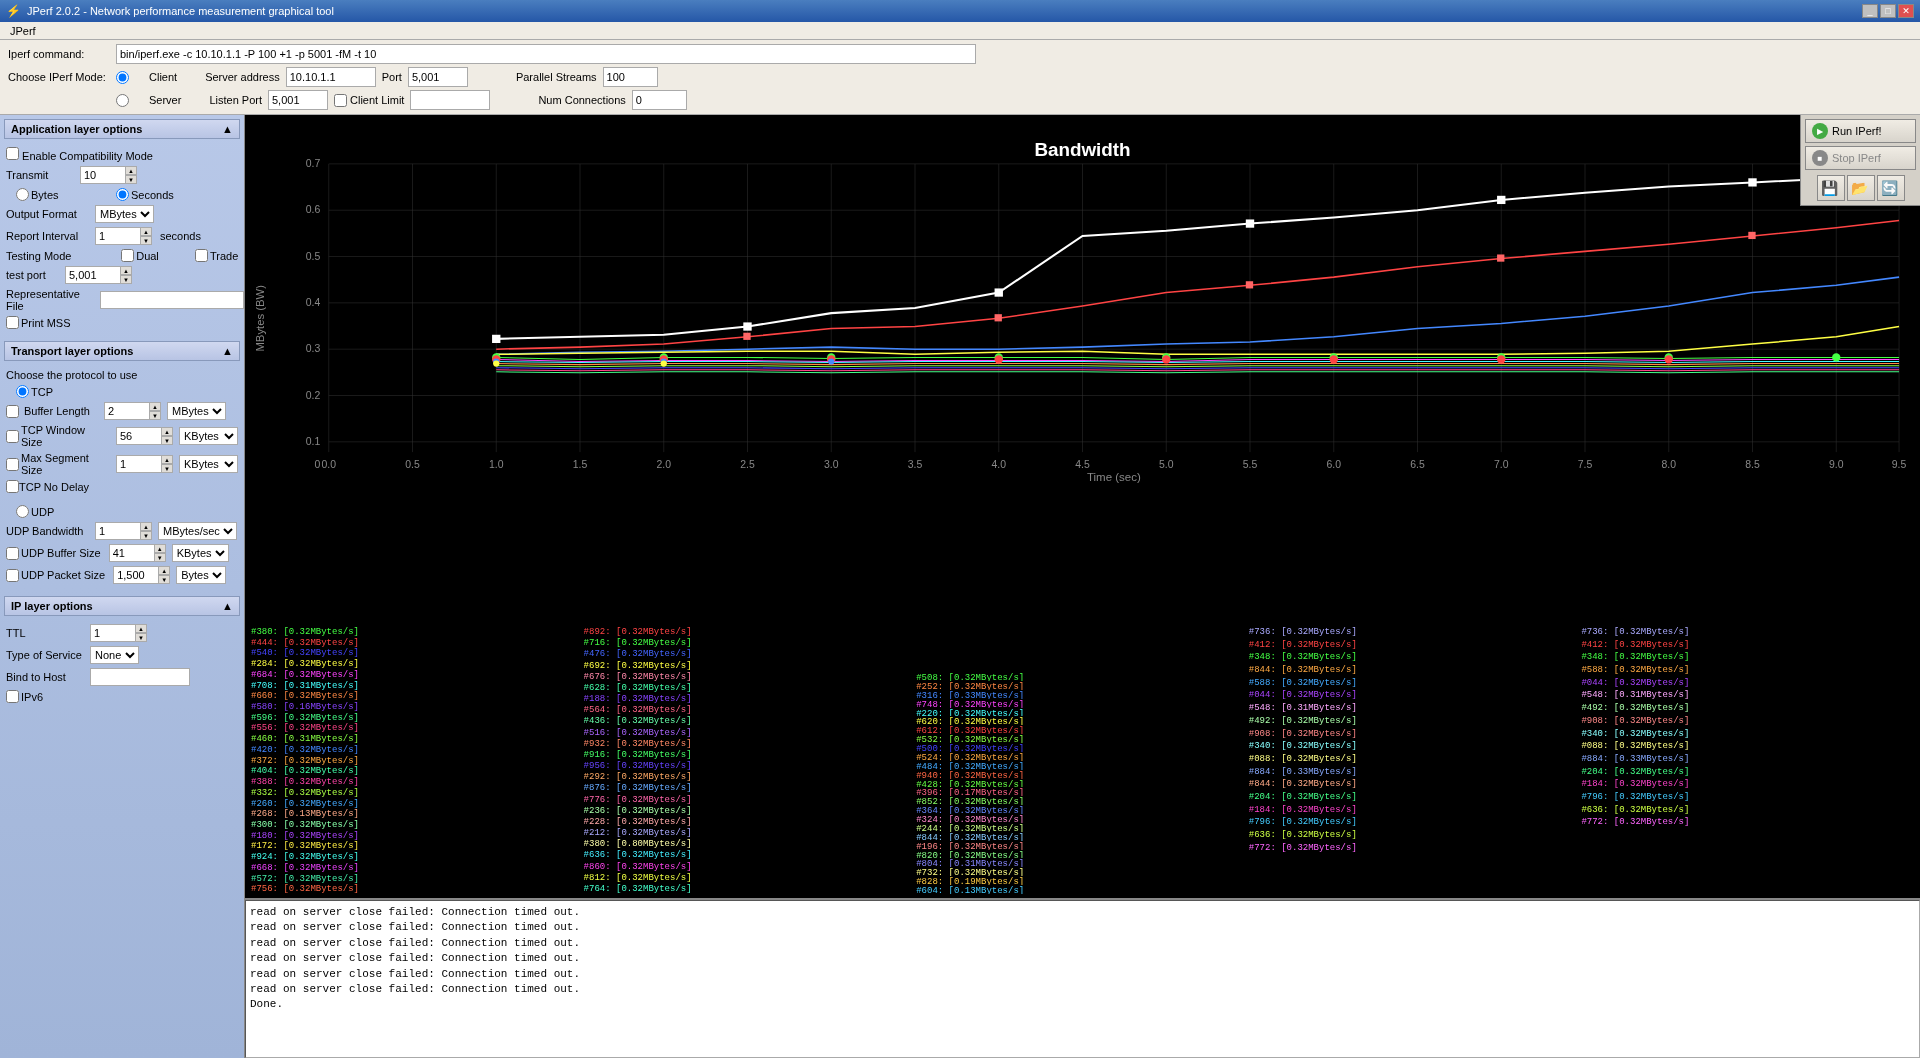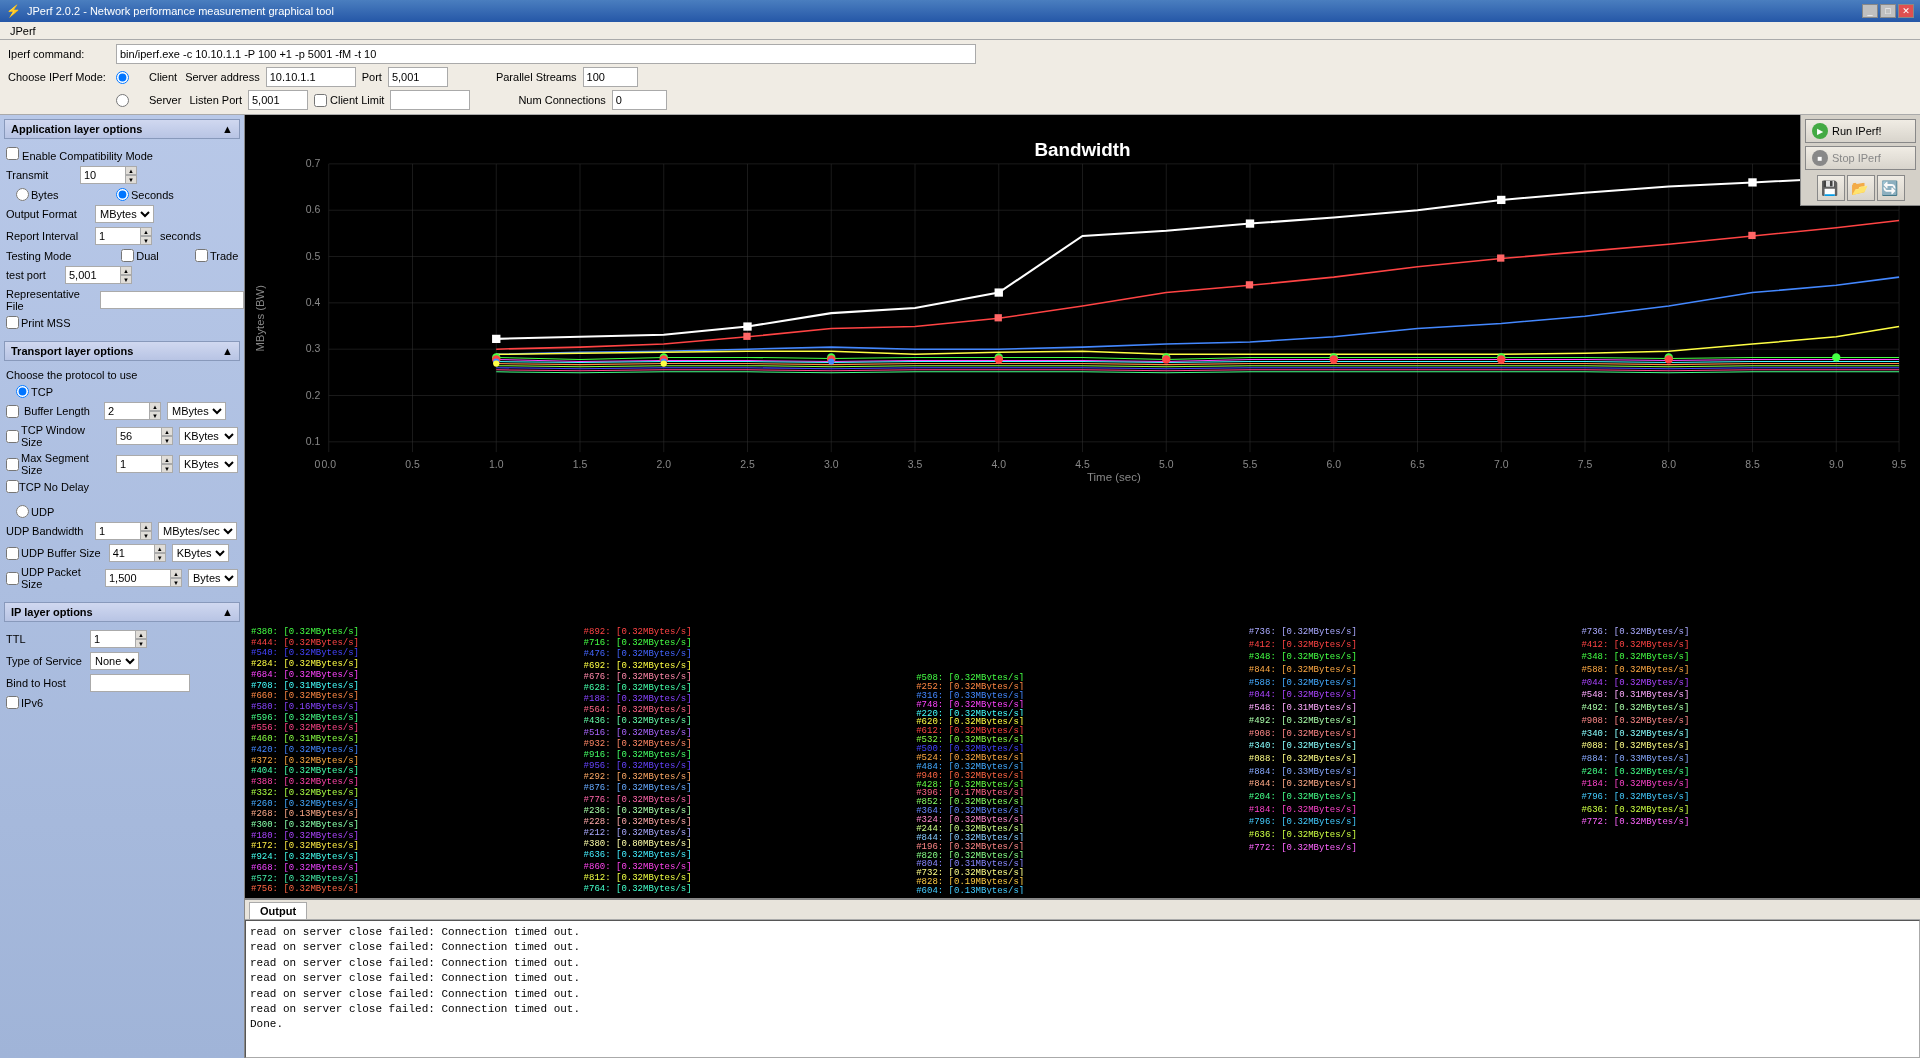--- a/index.html
+++ b/index.html
@@ -43,21 +43,21 @@
       border-bottom: 1px solid #aaa;
       display: flex;
       flex-direction: column;
       gap: 3px;
     }
     .ctrl-row { display: flex; align-items: center; gap: 8px; }
     .ctrl-label { min-width: 100px; font-size: 11px; }
     .ctrl-textbox { height: 20px; border: 1px solid #aaa; background: white; padding: 1px 3px; font-size: 11px; }
     .ctrl-textbox.wide { width: 900px; }
     .radio-group { display: flex; align-items: center; gap: 20px; }
-    .server-fields { display: flex; align-items: center; gap: 6px; }
+    .server-fields { display: flex; align-items: center; gap: 6px; margin-left: 20px; }
     .field-label { font-size: 11px; }
 
     
     #content-area {
       display: flex;
       flex: 1;
       overflow: hidden;
     }
 
     
@@ -470,21 +470,21 @@
           <select class="select-input" style="margin-left:2px;">
             <option>KBytes</option>
           </select>
         </div>
         <div class="form-row">
           <label style="display:flex; align-items:center; gap:2px;">
             <input type="checkbox" style="">
             <span>UDP Packet Size</span>
           </label>
           <div class="form-spinbox" style="margin-left:4px;">
-            <input type="text" value="1,500" style="width: 65px;">
+            <input type="text" value="1,500" style="width: 45px;">
             <div class="arrows">
               <button>▲</button>
               <button>▼</button>
             </div>
           </div>
           <select class="select-input" style="margin-left:2px;">
             <option>Bytes</option>
           </select>
         </div>
       </div>
@@ -796,23 +796,20 @@
                   <div style="color: rgb(255, 68, 204); font-size: 9px; white-space: nowrap; overflow: hidden; font-family: &quot;Courier New&quot;, monospace; line-height: 1.3;">#184: [0.32MBytes/s]</div>
                   <div style="color: rgb(68, 204, 255); font-size: 9px; white-space: nowrap; overflow: hidden; font-family: &quot;Courier New&quot;, monospace; line-height: 1.3;">#796: [0.32MBytes/s]</div>
                   <div style="color: rgb(204, 255, 68); font-size: 9px; white-space: nowrap; overflow: hidden; font-family: &quot;Courier New&quot;, monospace; line-height: 1.3;">#636: [0.32MBytes/s]</div>
                   <div style="color: rgb(255, 102, 255); font-size: 9px; white-space: nowrap; overflow: hidden; font-family: &quot;Courier New&quot;, monospace; line-height: 1.3;">#772: [0.32MBytes/s]</div>
                 </div>
               </div>
           </div>
         </div>
 
         <div id="output-area">
-          <div id="output-tabs">
-            <div class="output-tab active">Output</div>
-          </div>
           <div id="output-text">
               <div>read on server close failed: Connection timed out.</div>
               <div>read on server close failed: Connection timed out.</div>
               <div>read on server close failed: Connection timed out.</div>
               <div>read on server close failed: Connection timed out.</div>
               <div>read on server close failed: Connection timed out.</div>
               <div>read on server close failed: Connection timed out.</div>
               <div>Done.</div>
             </div>
         </div>

